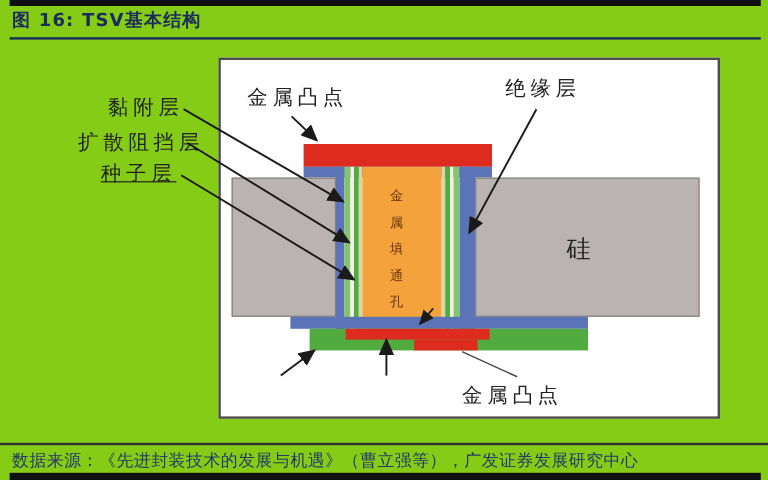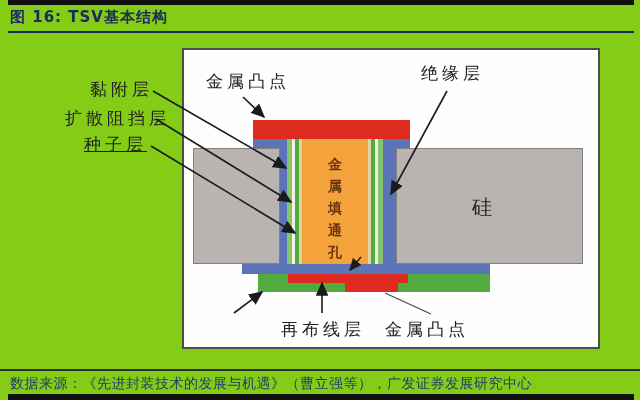--- a/index.html
+++ b/index.html
@@ -9,22 +9,22 @@
   .topbar{left:8px;top:0;width:626px;height:5px;background:#101010;}
   .fig-title{left:10px;top:8px;font-size:15px;font-weight:bold;color:#1b2b5e;letter-spacing:1px;white-space:nowrap;}
   .title-rule{left:8px;top:31px;width:626px;height:2px;background:#1b2b5e;}
   .figure-box{left:182px;top:48px;width:414px;height:297px;border:2px solid #4d4d4d;background:#fefefe;}
   .shape{position:absolute;}
   .silicon{background:#b9b4b1;border:1px solid #85807c;box-sizing:border-box;}
   .lbl{position:absolute;font-size:17px;color:#222;letter-spacing:4px;white-space:nowrap;}
   .lbl-silicon{font-size:20px;letter-spacing:0;}
   .via-column{left:280px;top:139px;width:116px;height:138px;display:flex;}
   .via-column div{height:100%;}
-  .via-text{left:325px;top:153px;width:20px;font-size:14px;line-height:22px;font-weight:bold;
-            color:#6b3410;word-break:break-all;text-align:center;}
+  .via-text{left:325px;top:153px;width:20px;font-size:11px;line-height:22px;font-weight:normal;
+            color:#6b3410;word-break:break-all;}
   .arrow-svg{left:0;top:0;width:640px;height:400px;pointer-events:none;}
   .footer-rule{left:0;top:369px;width:640px;height:2px;background:#2e2e2e;}
   .source{left:10px;top:375px;font-size:14px;color:#26396b;letter-spacing:0.5px;white-space:nowrap;}
   .bottombar{left:8px;top:394px;width:626px;height:6px;background:#101010;}
 </style>
 </head>
 <body>
 
 <div class="page">
 
@@ -60,21 +60,20 @@
   <div class="shape" style="left:258px;top:274px;width:232px;height:18px;background:#52ab3e;"></div>
   <div class="shape" style="left:288px;top:274px;width:120px;height:9px;background:#de2b20;"></div>
   <div class="shape" style="left:345px;top:283px;width:53px;height:9px;background:#de2b20;"></div>
 
   <div class="lbl" style="left:90px;top:78px;">黏附层</div>
   <div class="lbl" style="left:42px;top:107px;margin-left:23px;">扩散阻挡层</div>
   <div class="lbl" style="left:84px;top:133px;text-decoration:underline;">种子层</div>
   <div class="lbl" style="left:206px;top:70px;">金属凸点</div>
   <div class="lbl" style="left:421px;top:62px;text-align:center;">绝缘层</div>
   <div class="lbl lbl-silicon" style="left:472px;top:194px;">硅</div>
-  <div class="lbl" style="left:281px;top:318px;">再布线层</div>
   <div class="lbl" style="left:385px;top:318px;">金属凸点</div>
 
   <svg class="abs arrow-svg" viewBox="0 0 640 400">
     <defs>
       <marker id="ah" markerWidth="10" markerHeight="8" refX="8" refY="4" orient="auto">
         <path d="M0,0 L9,4 L0,8 z" fill="#1a1a1a"></path>
       </marker>
     </defs>
     <line x1="153" y1="91" x2="286" y2="168" stroke="#1a1a1a" stroke-width="1.6" marker-end="url(#ah)"></line>
     <line x1="156" y1="119" x2="291" y2="202" stroke="#1a1a1a" stroke-width="1.6" marker-end="url(#ah)"></line>

